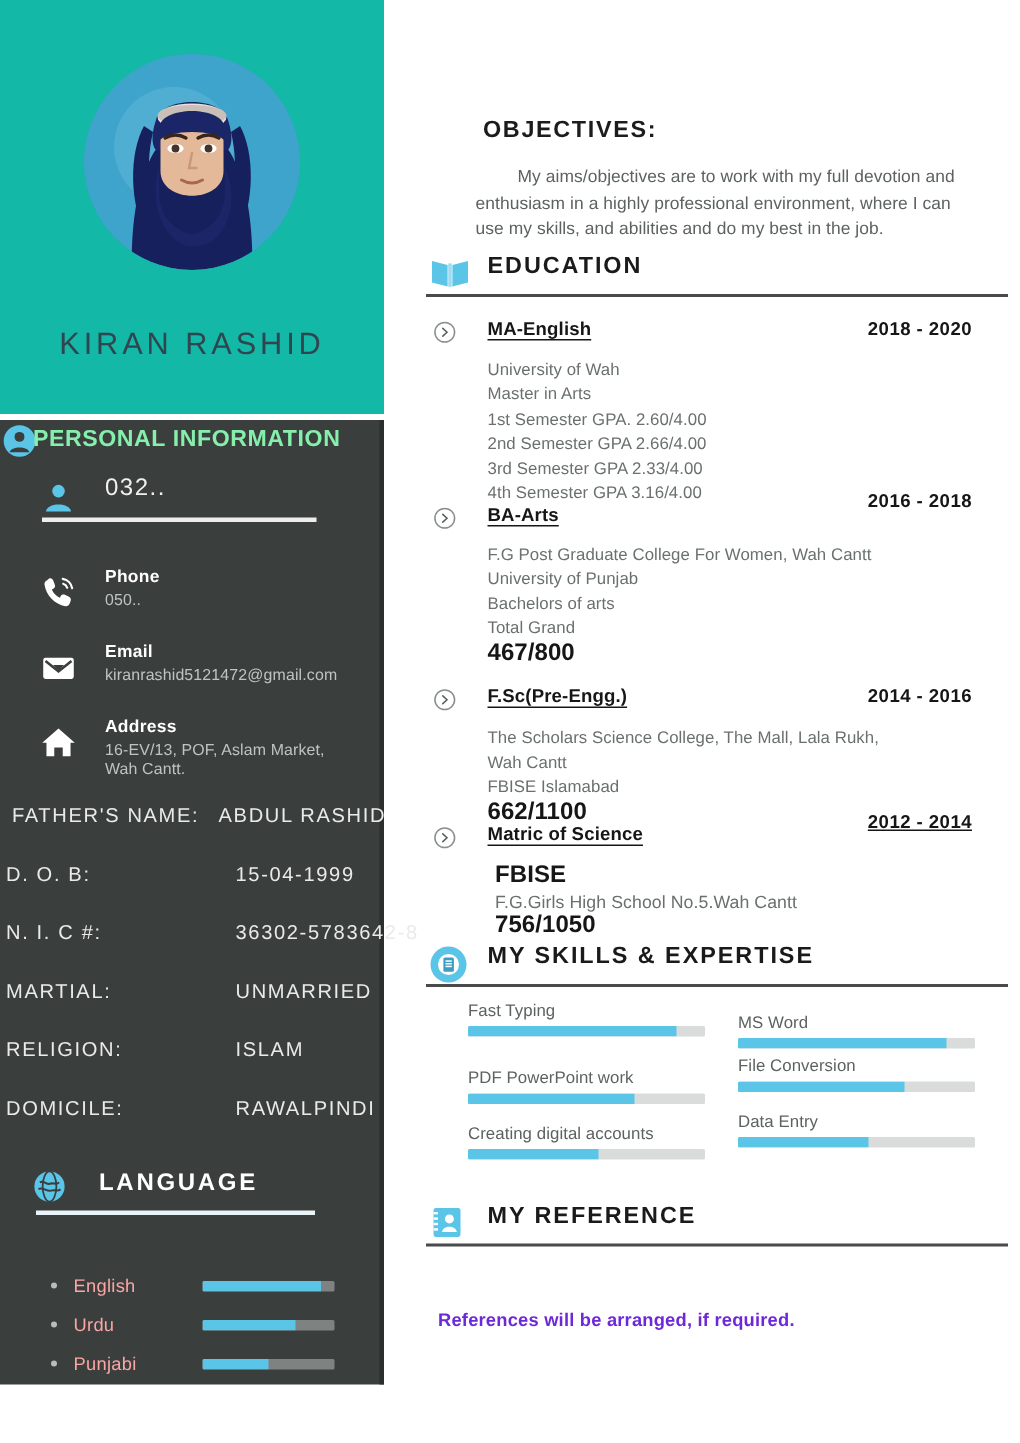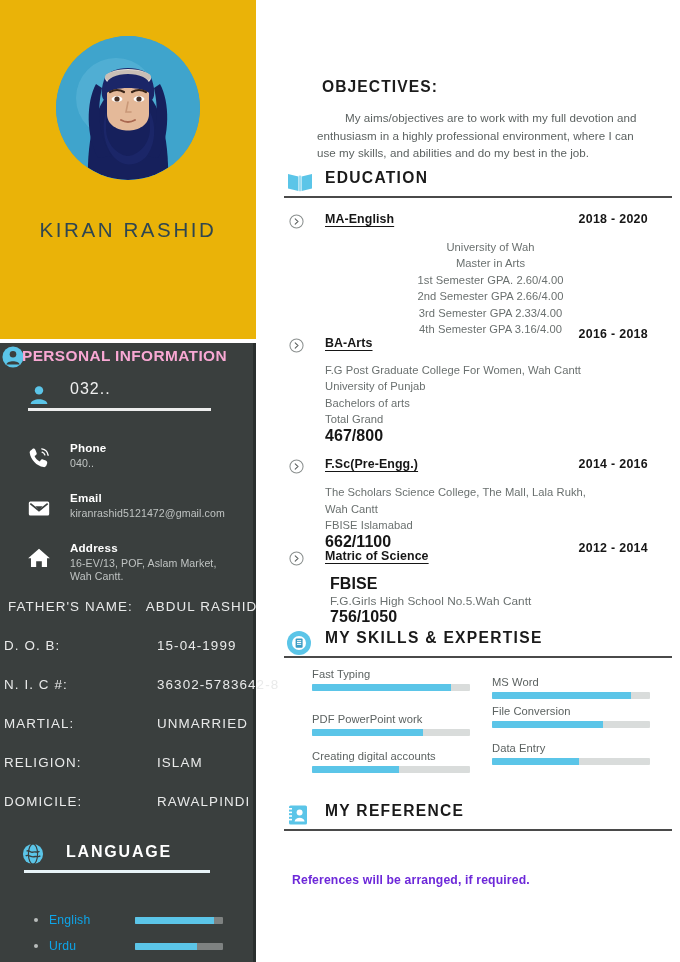--- a/index.html
+++ b/index.html
@@ -8,22 +8,22 @@
     font-family:"Liberation Sans", sans-serif;
     background:#ffffff;
     overflow:hidden;
     position:relative;
   }
   .page { position:relative; width:680px; height:962px; display:flex; }
 
   
   .left { width:256px; height:962px; position:relative; flex:0 0 256px; }
   .left-top {
-    background:#eab308;
-    height:339px;
+    background:#14b8a6;
+    height:276px;
     position:relative;
     display:flex; flex-direction:column; align-items:center;
   }
   .avatar {
     width:144px; height:144px; border-radius:50%;
     margin-top:36px;
     overflow:hidden; position:relative;
     background:#3F9FC6;
   }
   .avatar svg { display:block; width:144px; height:144px; }
@@ -42,21 +42,21 @@
     border-right:3px solid #2A2F2E;
   }
 
   
   .pi-head {
     position:relative; height:34px; margin-top:4px;
   }
   .pi-head .pi-icon { position:absolute; left:2px; top:3px; }
   .pi-head .pi-title {
     position:absolute; left:22px; top:4px;
-    color:#f9a8d4; font-weight:bold; font-size:15.4px;
+    color:#86efac; font-weight:bold; font-size:15.4px;
     letter-spacing:0.4px; white-space:nowrap;
   }
   .pi-phonebig { position:relative; height:48px; }
   .pi-phonebig .pib-icon { position:absolute; left:27px; top:6px; }
   .pi-phonebig .pib-val {
     position:absolute; left:70px; top:3px;
     color:#F0F0F0; font-size:16px; letter-spacing:1px;
   }
   .pi-phonebig .pib-rule {
     position:absolute; left:28px; top:31px; width:183px; height:3px;
@@ -94,21 +94,21 @@
   }
   .lang-head .lh-rule {
     position:absolute; left:24px; top:29px; width:186px; height:2.6px; background:#E8F4F8;
   }
   .langs { margin-top:24px; padding-left:34px; }
   .lrow { display:flex; align-items:center; height:26px; }
   .lrow .ldot {
     width:4px; height:4px; border-radius:50%; background:#B9BDBC; margin-right:11px;
     flex:0 0 4px;
   }
-  .lrow .lname { color:#0ea5e9; font-size:12.2px; width:86px; letter-spacing:.2px; }
+  .lrow .lname { color:#fca5a5; font-size:12.2px; width:86px; letter-spacing:.2px; }
   .lrow .lbar {
     width:88px; height:7px; background:#7E8281; border-radius:1px; overflow:hidden;
   }
   .lrow .lbar i { display:block; height:100%; background:#5BC5E8; }
 
   
   .right { flex:1; position:relative; padding:0 24px 0 28px; }
 
   .obj-title {
     margin-top:78px; font-size:15.6px; font-weight:bold; color:#1C1C1C;
@@ -235,21 +235,21 @@
 
         <div class="crow">
           <span class="cicon">
             <svg width="26" height="26" viewBox="0 0 24 24">
               <path d="M6.2 3.4 C7.4 3 8.4 3.6 8.8 4.8 L9.8 7.4 C10.1 8.3 9.8 9 9 9.5 L7.9 10.2 C8.7 12.3 10.6 14.3 12.8 15.2 L13.5 14 C14 13.2 14.8 13 15.6 13.3 L18.2 14.4 C19.3 14.9 19.9 15.9 19.5 17 L18.9 18.8 C18.5 19.9 17.4 20.6 16.2 20.4 C9.8 19.4 4.3 13.6 3.4 7.2 C3.2 6 3.9 4.9 5 4.5 Z" fill="#ffffff"></path>
               <path d="M14.6 3.6 A7 7 0 0 1 20.4 9.4" stroke="#ffffff" stroke-width="1.3" fill="none" stroke-linecap="round"></path>
               <path d="M14.9 6.6 A4 4 0 0 1 17.4 9.1" stroke="#ffffff" stroke-width="1.3" fill="none" stroke-linecap="round"></path>
             </svg>
           </span>
           <div class="clabel">Phone</div>
-          <div class="cval">040..</div>
+          <div class="cval">050..</div>
         </div>
 
         <div class="crow">
           <span class="cicon">
             <svg width="26" height="26" viewBox="0 0 24 24">
               <rect x="2.6" y="6" width="18.8" height="13" rx="1.4" fill="#ffffff"></rect>
               <path d="M4 8 L12 14.4 L20 8" stroke="#3A3F3E" stroke-width="1.6" fill="none"></path>
               <path d="M8.6 10.4 L15.4 10.4 L12 14.2 Z" fill="#3A3F3E"></path>
             </svg>
           </span>
@@ -360,21 +360,21 @@
         <div class="edu-row">
           <span class="bullet">
             <svg width="15" height="15" viewBox="0 0 16 16">
                 <circle cx="8" cy="8" r="7" fill="none" stroke="#8A8F8E" stroke-width="1.1"></circle>
                 <path d="M6.6 5.2 L9.6 8 L6.6 10.8" stroke="#5A5F5E" stroke-width="1.1" fill="none" stroke-linecap="round"></path>
               </svg>
           </span>
           <span class="deg">MA-English</span>
           <span class="yr">2018 - 2020</span>
         </div>
-        <div class="edu-lines" style="margin-top:6px;text-align:center;">
+        <div class="edu-lines" style="margin-top:6px;">
           <div>University of Wah</div>
           <div>Master in Arts</div>
           <div>1st Semester GPA. 2.60/4.00</div>
           <div>2nd Semester GPA 2.66/4.00</div>
           <div>3rd Semester GPA 2.33/4.00</div>
           <div>4th Semester GPA 3.16/4.00</div>
         </div>
       </div>
 
       <div class="edu-entry" style="margin-top:-2px;">
@@ -418,21 +418,21 @@
 
       <div class="edu-entry" style="margin-top:-1px;">
         <div class="edu-row">
           <span class="bullet">
             <svg width="15" height="15" viewBox="0 0 16 16">
                 <circle cx="8" cy="8" r="7" fill="none" stroke="#8A8F8E" stroke-width="1.1"></circle>
                 <path d="M6.6 5.2 L9.6 8 L6.6 10.8" stroke="#5A5F5E" stroke-width="1.1" fill="none" stroke-linecap="round"></path>
               </svg>
           </span>
           <span class="deg">Matric of Science</span>
-          <span class="yr" style="top:-8px;">2012 - 2014</span>
+          <span class="yr" style="top:-8px;text-decoration:underline;">2012 - 2014</span>
         </div>
         <div class="edu-lines" style="margin-top:6px;padding-left:46px;">
           <div class="bold">FBISE</div>
           <div style="font-size:11.8px;">F.G.Girls High   School No.5.Wah Cantt</div>
           <div class="bold" style="padding-left:-6px;">756/1050</div>
         </div>
       </div>
 
     </div>
 

